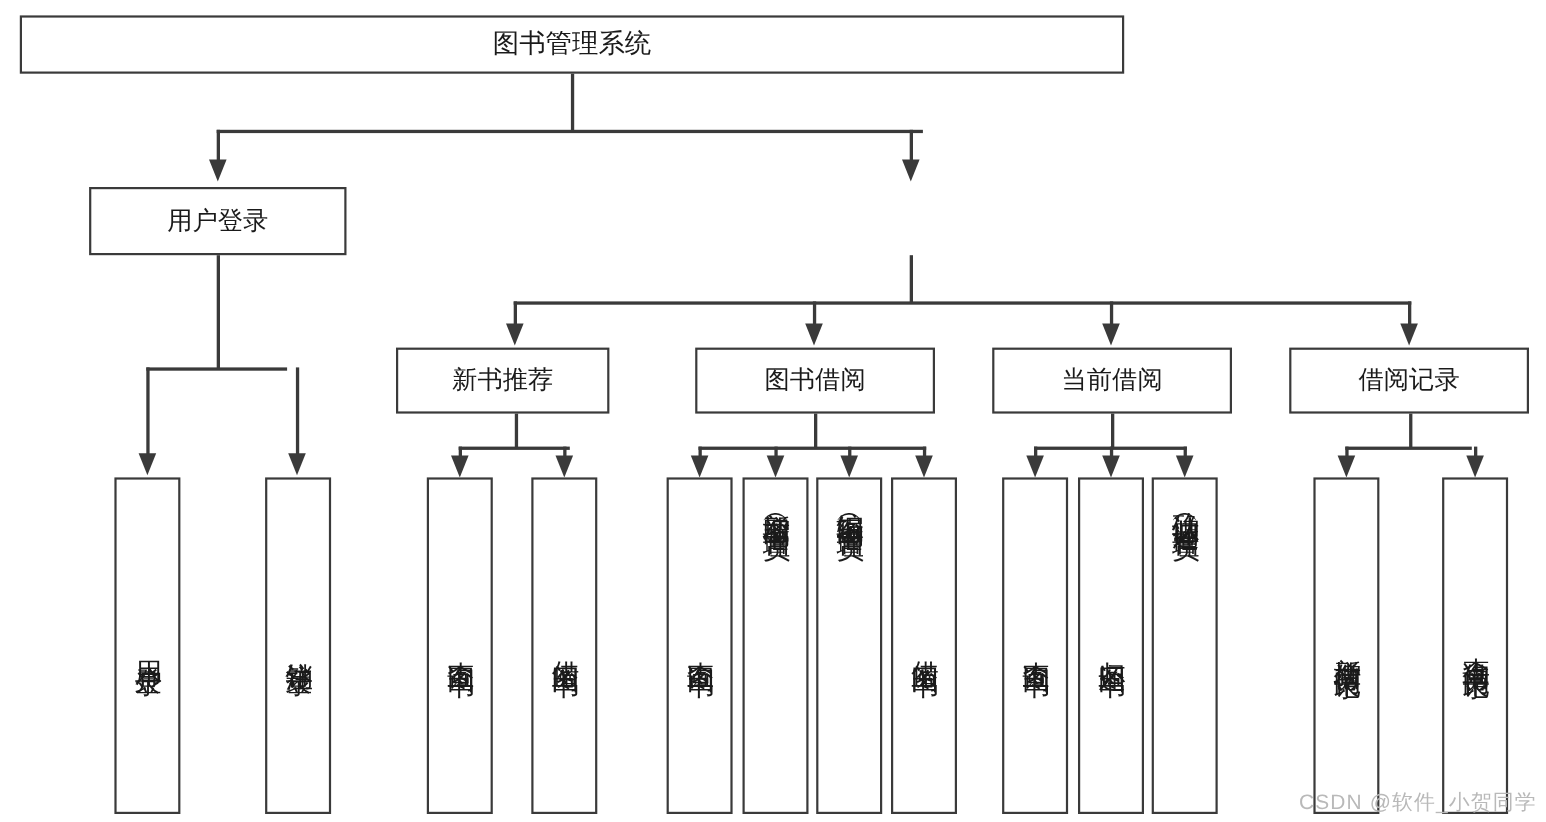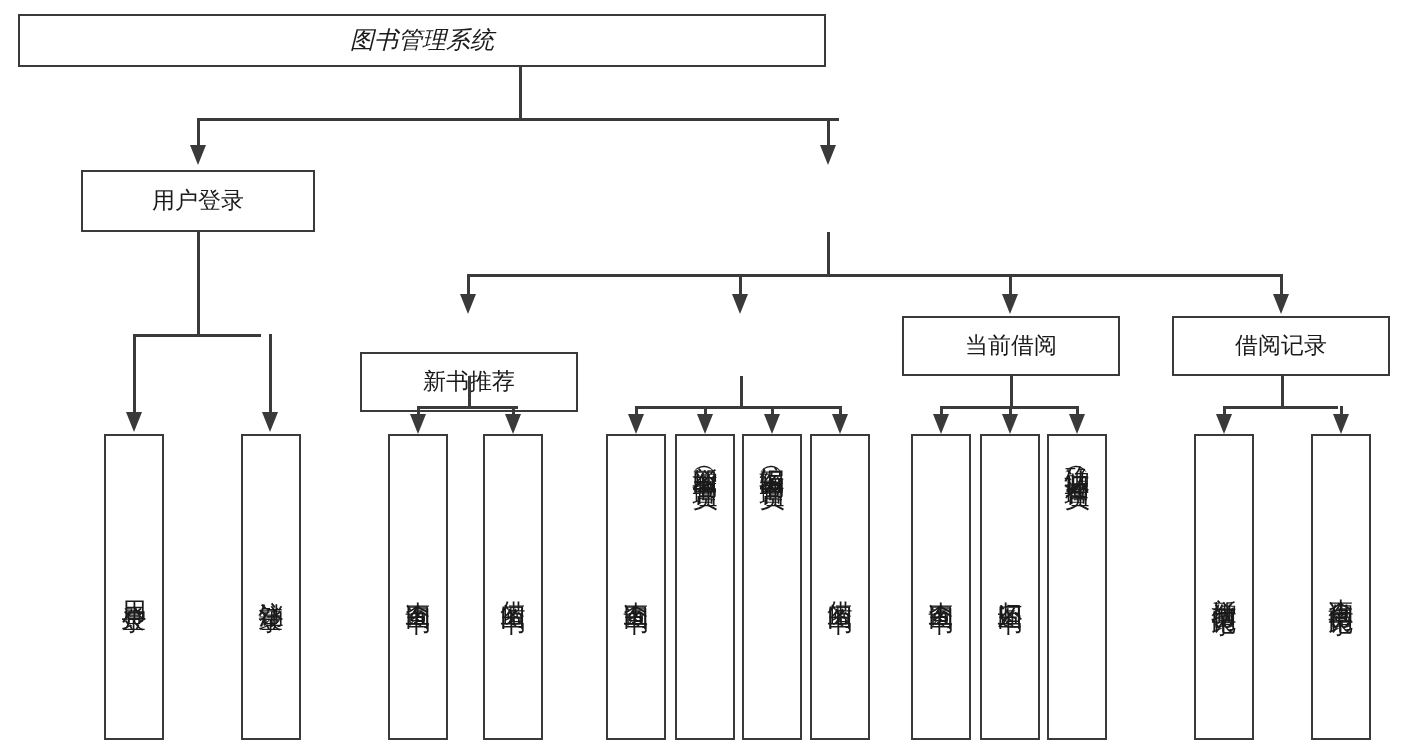--- a/index.html
+++ b/index.html
@@ -85,21 +85,21 @@
     letter-spacing:1px;
     user-select:none;
     white-space:nowrap;
   }
 </style>
 </head>
 <body>
 
 <div id="canvas">
 
-  <div class="node root" style="left:18px;top:14px;width:808px;height:53px;font-style:italic;">
+  <div class="node root" style="left:18px;top:14px;width:1004px;height:53px;">
     <span>图书管理系统</span>
   </div>
 
   <div class="vline" style="left:518.5px;top:67px;height:52px;"></div>
   <div class="hline" style="left:197px;top:118px;width:642px;"></div>
   <div class="vline" style="left:197px;top:118px;height:28px;"></div>
   <div class="arrow" style="left:190px;top:145px;"></div>
   <div class="vline" style="left:827px;top:118px;height:28px;"></div>
   <div class="arrow" style="left:820px;top:145px;"></div>
 
@@ -119,22 +119,25 @@
   <div class="hline" style="left:467px;top:274px;width:816px;"></div>
   <div class="vline" style="left:467px;top:274px;height:22px;"></div>
   <div class="arrow" style="left:460px;top:294px;"></div>
   <div class="vline" style="left:739px;top:274px;height:22px;"></div>
   <div class="arrow" style="left:732px;top:294px;"></div>
   <div class="vline" style="left:1009px;top:274px;height:22px;"></div>
   <div class="arrow" style="left:1002px;top:294px;"></div>
   <div class="vline" style="left:1280px;top:274px;height:22px;"></div>
   <div class="arrow" style="left:1273px;top:294px;"></div>
 
-  <div class="node lvl3" style="left:360px;top:316px;width:218px;height:60px;margin-top:36px;">
+  <div class="node lvl3" style="left:360px;top:316px;width:194px;height:60px;">
     <span>新书推荐</span>
+  </div>
+  <div class="node lvl3" style="left:632px;top:316px;width:218px;height:60px;">
+    <span>图书借阅</span>
   </div>
   <div class="node lvl3" style="left:1172px;top:316px;width:218px;height:60px;">
     <span>借阅记录</span>
   </div>
   <div class="node lvl3" style="left:902px;top:316px;width:218px;height:60px;">
     <span>当前借阅</span>
   </div>
 
   <div class="vline" style="left:467.5px;top:376px;height:32px;"></div>
   <div class="hline" style="left:417px;top:406px;width:101px;"></div>
@@ -207,14 +210,15 @@
     <span class="vtext">确认归还（管理员）</span>
   </div>
 
   <div class="leaf" style="left:1194px;top:434px;width:60px;height:306px;">
     <span class="vtext">新增借阅记录</span>
   </div>
   <div class="leaf" style="left:1311px;top:434px;width:60px;height:306px;">
     <span class="vtext">查询借阅记录</span>
   </div>
 
+  <div id="watermark">CSDN @软件_小贺同学</div>
 
 </div>
 
 </body></html>

